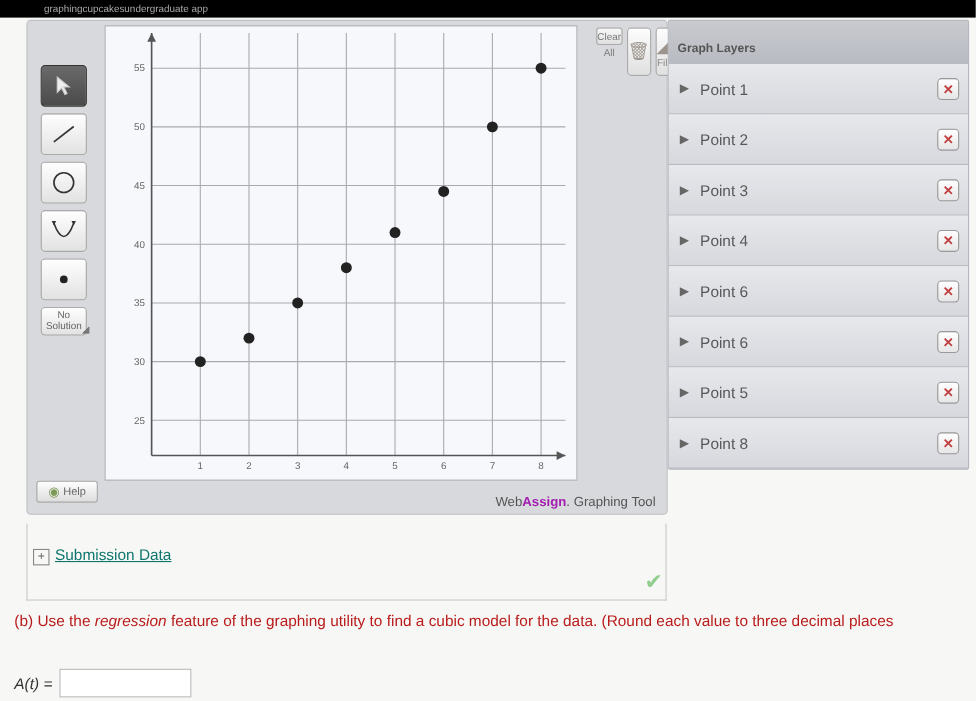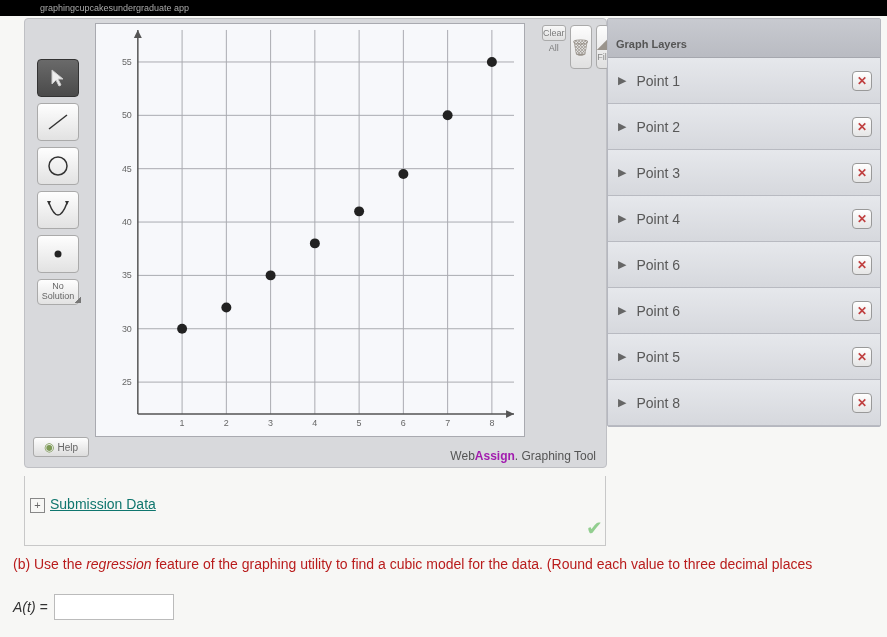--- a/index.html
+++ b/index.html
@@ -174,21 +174,21 @@
   }
   .question-text {
     position:absolute;
     left: 13px; top: 540px;
     font-size:14px; color:#b91c1c;
     width: 870px;
   }
   .question-text .italic { font-style: italic;}
   .formula-row {
     position:absolute;
-    left: 13px; top: 578px;
+    left: 13px; top: 592px;
     font-size:14px; color:#333;
     display:flex; align-items:center; gap:6px;
   }
   .formula-row input {
     width: 120px; height: 26px;
     border: 1px solid #bbb; background:#fff;
     padding:2px 4px;
   }
   .sel-tool-indicator{
     position:absolute; right:2px; bottom:2px;

